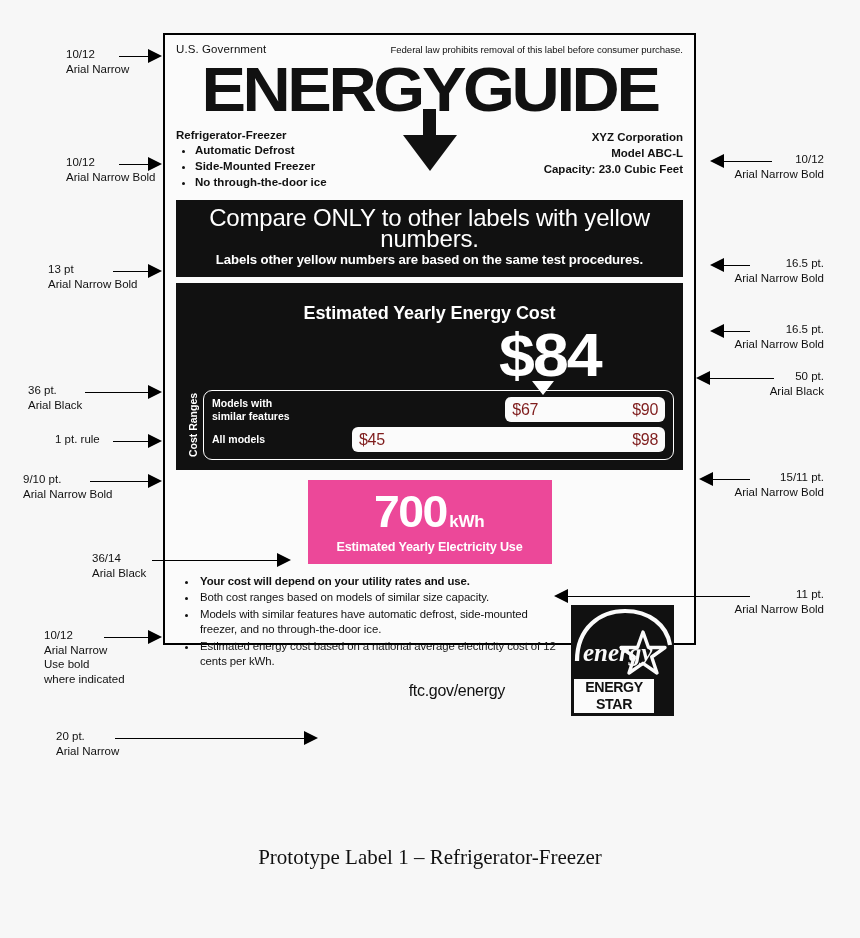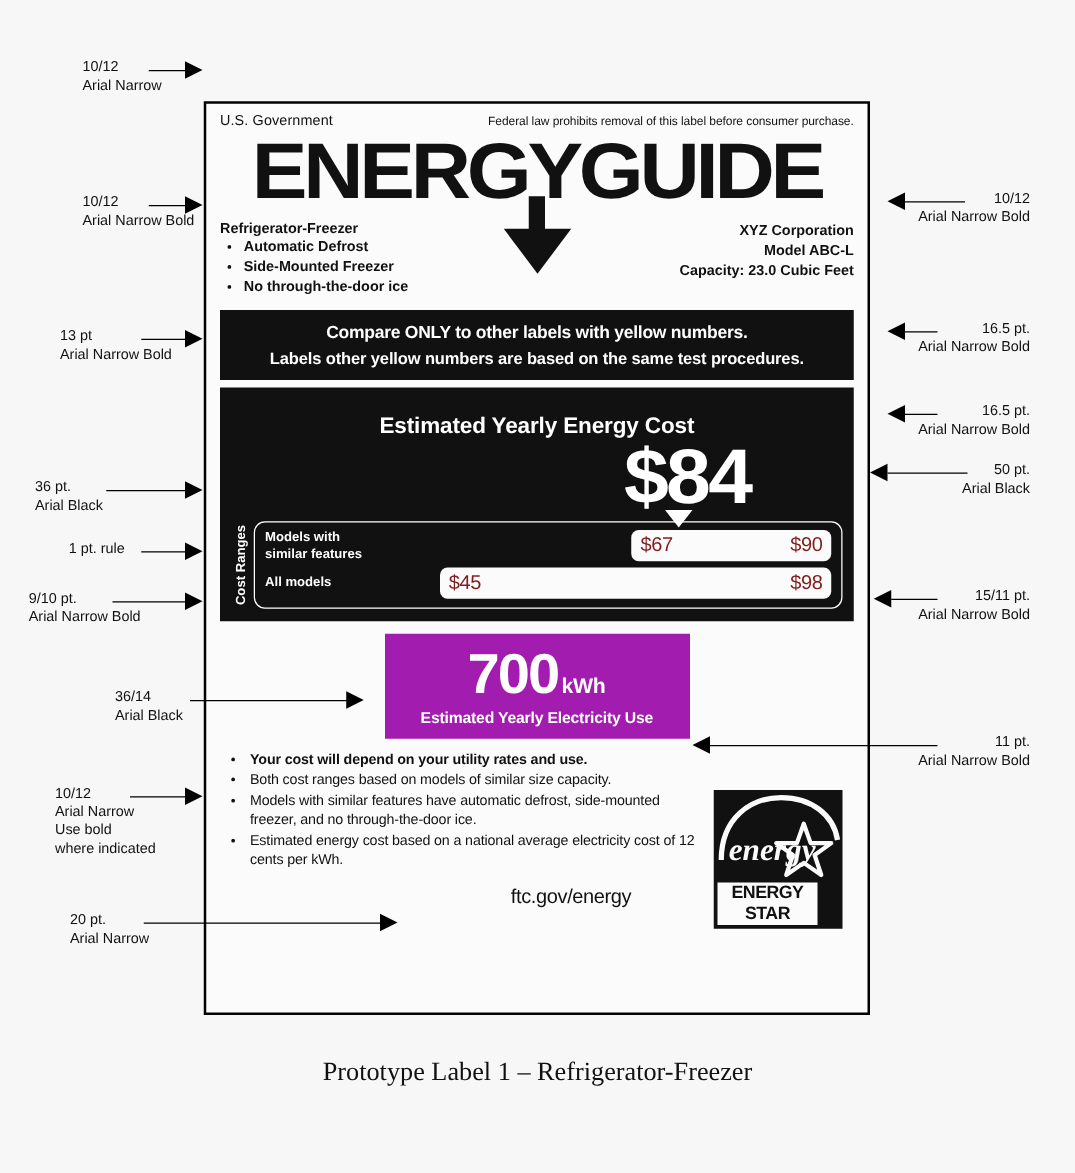--- a/index.html
+++ b/index.html
@@ -48,25 +48,24 @@
     border-bottom: 7px solid transparent;
     border-right: 14px solid #000;
   }
 
   
   #label-card {
     position: absolute;
     left: 163px;
     top: 33px;
     width: 533px;
-    height: 731px;
+    height: 612px;
     border: 2px solid #000;
     background: #fbfbfb;
     box-sizing: border-box;
-    margin-top: 48px;
   }
   .card-pad { padding: 8px 11px 0 11px; }
 
   
   .hdr-row {
     display: flex;
     justify-content: space-between;
     align-items: flex-start;
   }
   .hdr-gov {
@@ -153,22 +152,22 @@
 
   
   .compare-band {
     background: #111;
     color: #fff;
     margin: 10px 0 0 0;
     padding: 7px 6px 9px 6px;
     text-align: center;
   }
   .compare-1 {
-    font-size: 14px;
-    font-weight: 700;
+    font-size: 24px;
+    font-weight: 400;
     letter-spacing: -.2px;
     line-height: 21px;
   }
   .compare-2 {
     font-size: 13.2px;
     font-weight: 700;
     letter-spacing: -.1px;
     line-height: 17px;
     margin-top: 2px;
   }
@@ -278,21 +277,21 @@
     font-weight: 400;
     letter-spacing: -.3px;
   }
   .range-bar .lo { left: 7px; }
   .range-bar .hi { right: 7px; }
 
   
   .kwh-box {
     width: 244px;
     margin: 10px auto 0 auto;
-    background: #a21caf;
+    background: #ec4899;
     color: #fff;
     text-align: center;
     padding: 9px 0 10px 0;
   }
   .kwh-num {
     font-family: "Liberation Sans", sans-serif;
     font-weight: 700;
     font-size: 45px;
     line-height: 46px;
     letter-spacing: -1.5px;

